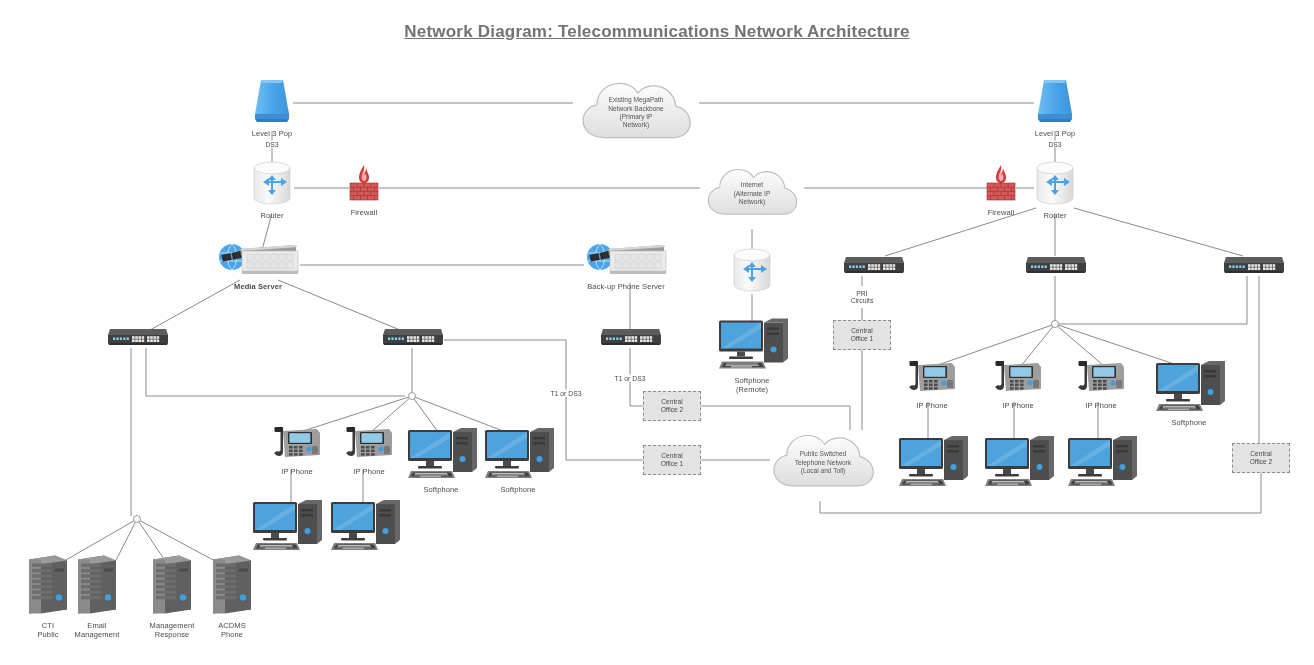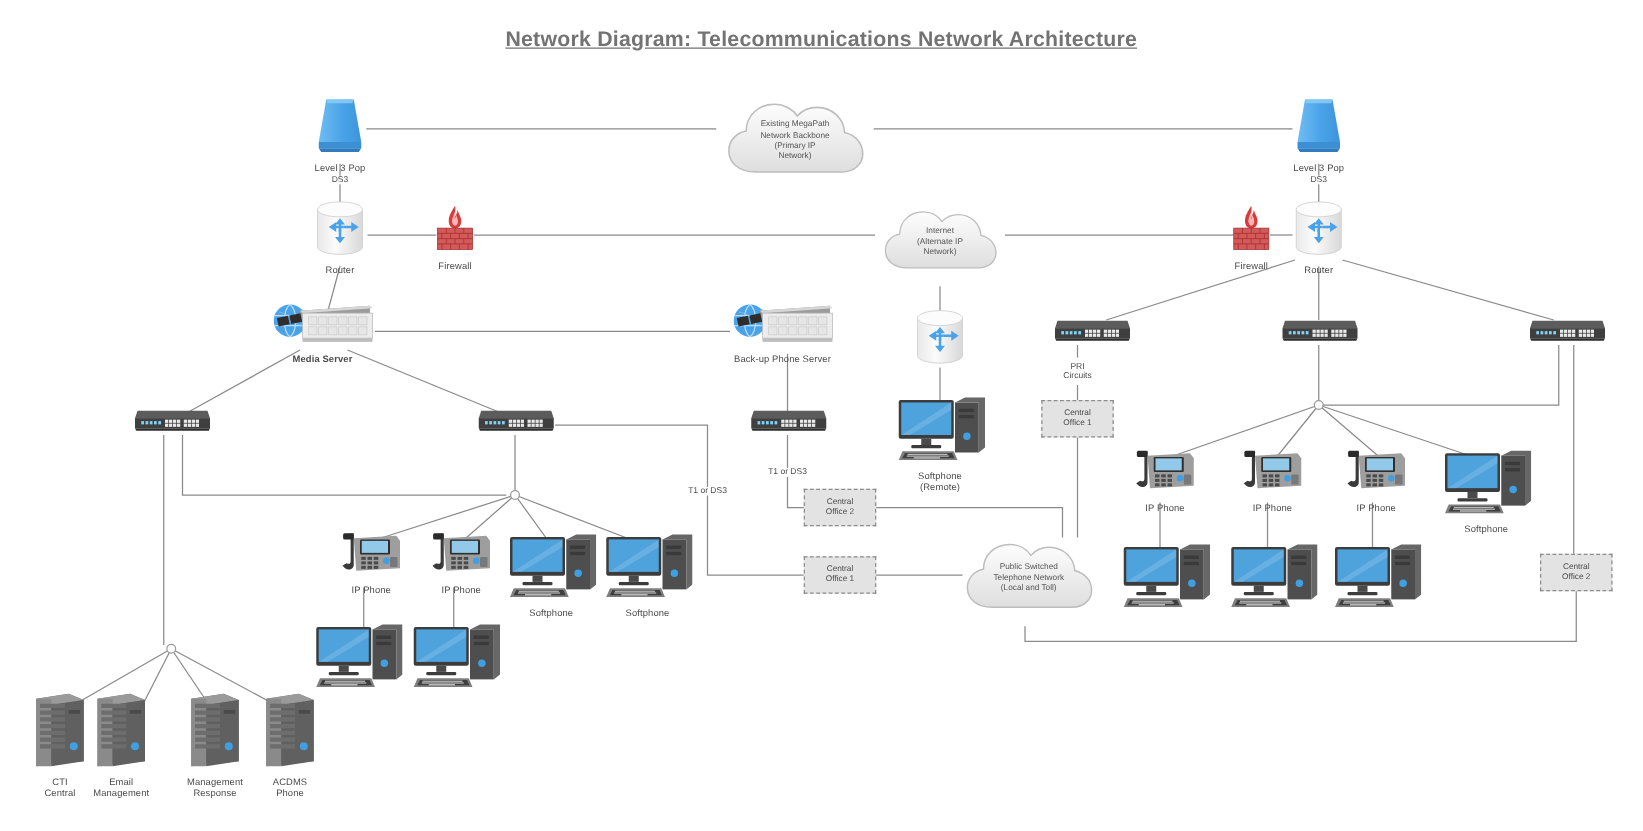--- a/index.html
+++ b/index.html
@@ -547,21 +547,21 @@
             <rect x="7" y="15.4" width="20" height="3.4" fill="#6d6d6d"></rect>
             <rect x="7" y="20.8" width="20" height="3.4" fill="#6d6d6d"></rect>
             <rect x="7" y="26.200000000000003" width="20" height="3.4" fill="#6d6d6d"></rect>
             <rect x="7" y="31.6" width="20" height="3.4" fill="#6d6d6d"></rect>
             <rect x="7" y="37" width="20" height="3.4" fill="#6d6d6d"></rect>
             <rect x="7" y="42.400000000000006" width="20" height="3.4" fill="#6d6d6d"></rect>
     <circle cx="34" cy="44" r="3.2" fill="#3f9fe0"></circle>
     <rect x="30" y="15" width="9" height="3" fill="#4a4a4a"></rect>
   </svg></div>
         <div class="lbl">CTI
-Central</div>
+Public</div>
       </div>
       <div class="node" style="left: 97px; top: 596px;">
         <div class="art"><svg width="46" height="62" viewBox="0 0 46 62">
     <path d="M4 6 L30 2 L42 7 L42 56 L4 60 Z" fill="#747474"></path>
     <path d="M4 6 L30 2 L42 7 L16 11 Z" fill="#9a9a9a"></path>
     <rect x="4" y="6" width="12" height="54" fill="#8a8a8a"></rect>
     <path d="M16 11 L42 7 L42 56 L16 60 Z" fill="#606060"></path>
     <rect x="7" y="10" width="20" height="3.4" fill="#6d6d6d"></rect>
             <rect x="7" y="15.4" width="20" height="3.4" fill="#6d6d6d"></rect>
             <rect x="7" y="20.8" width="20" height="3.4" fill="#6d6d6d"></rect>

